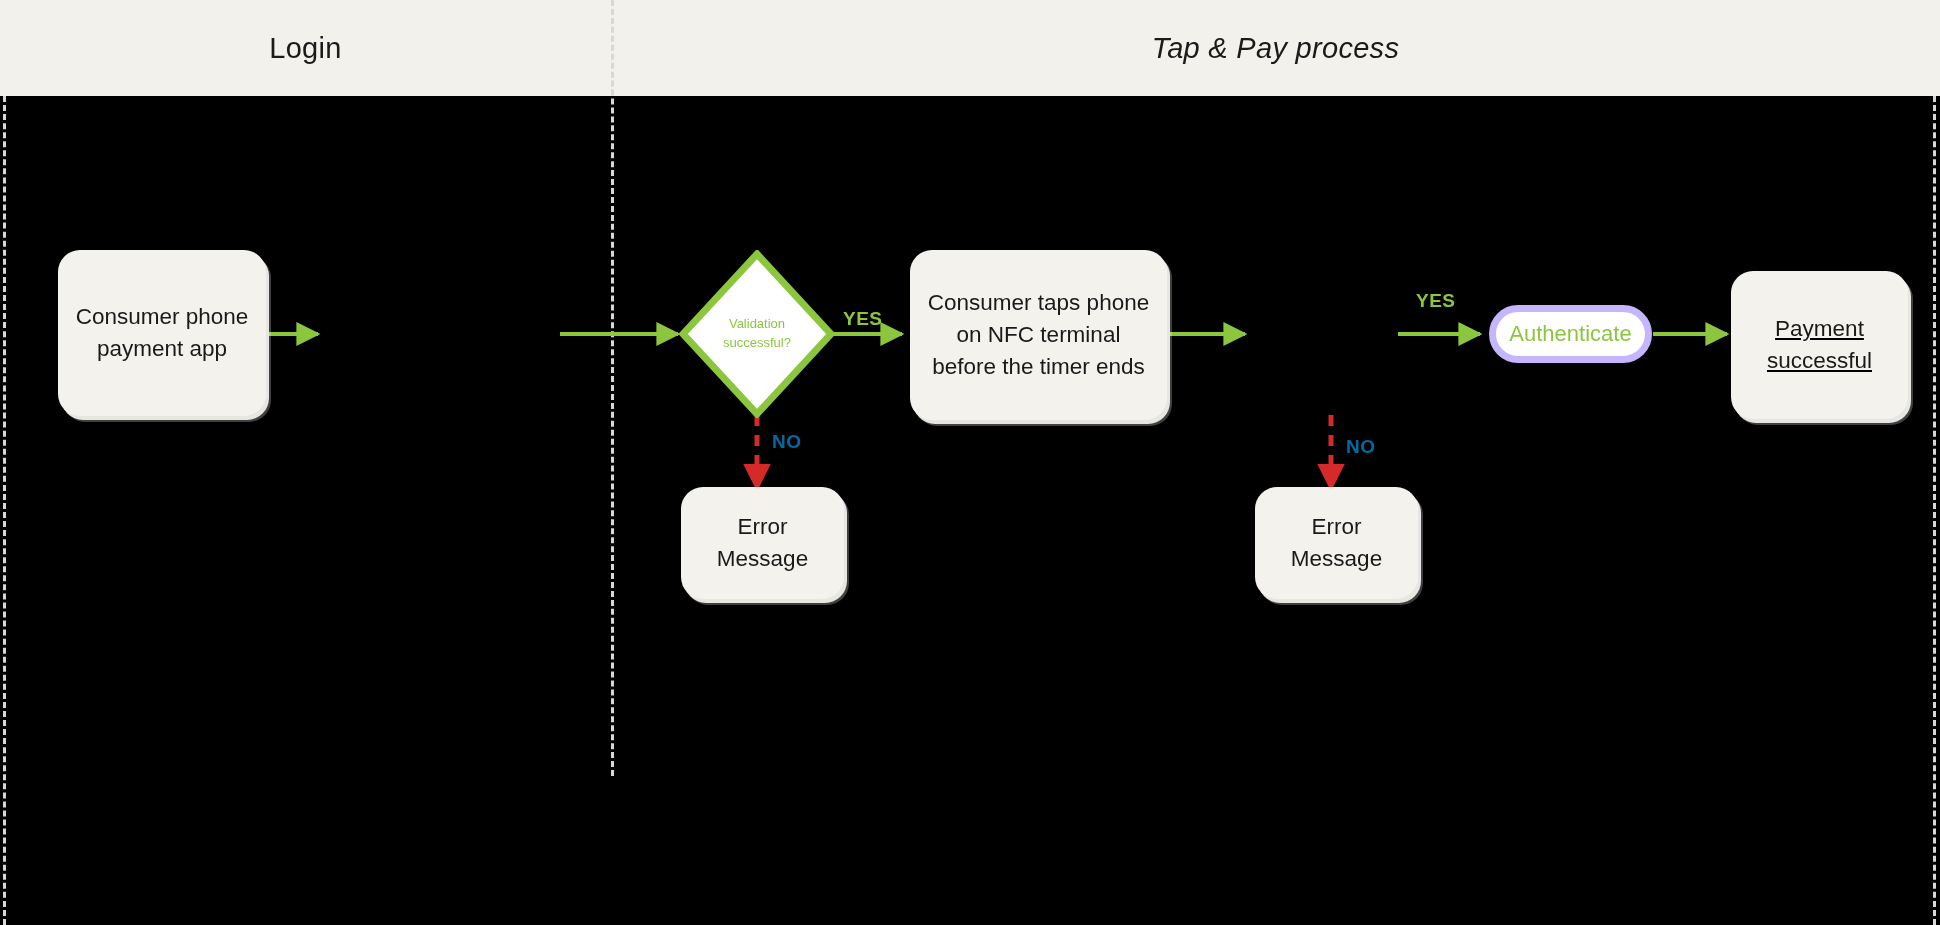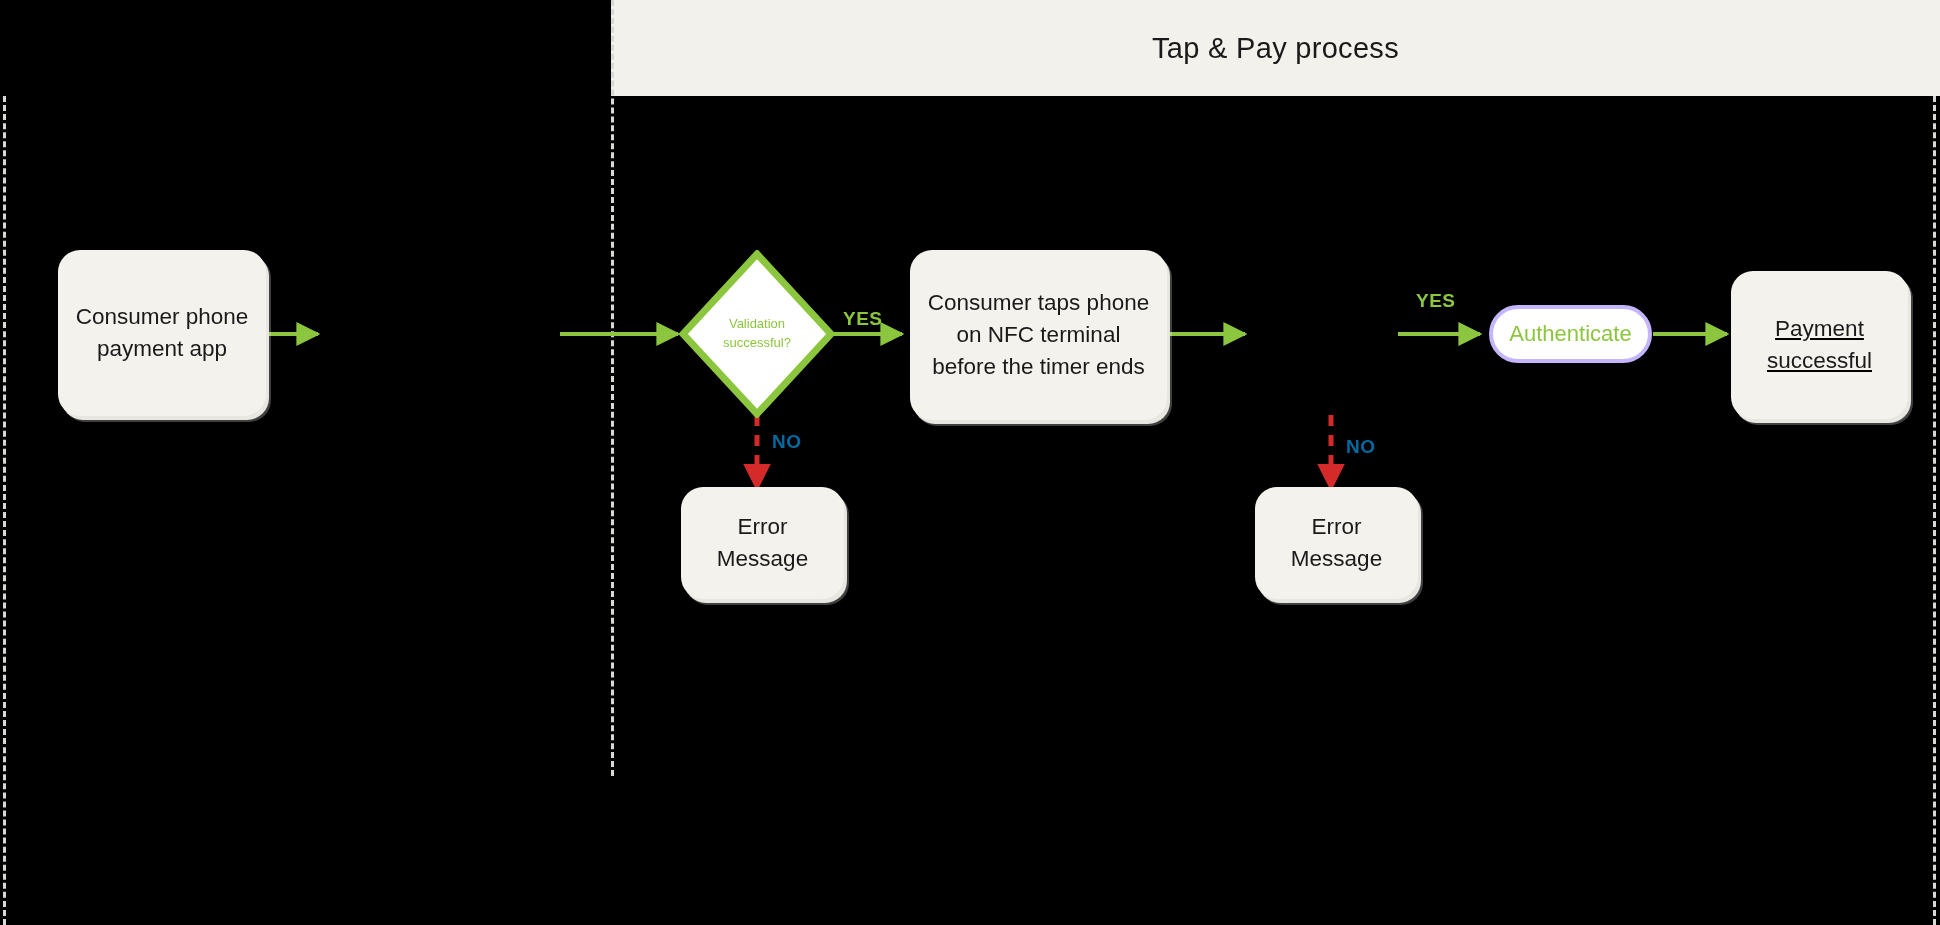--- a/index.html
+++ b/index.html
@@ -30,21 +30,21 @@
     align-items: center;
     justify-content: center;
   }
   .lane-header-title {
     font-size: 29px;
     color: #1A1A1A;
     letter-spacing: 0.3px;
     font-weight: 400;
   }
   #lane-header-left  { left: 0;    width: 611px; }
-  #lane-header-right { left: 611px; width: 1329px; }
+  #lane-header-right { left: 611px; width: 1329px; font-style: italic; }
 
   
   .lane-divider {
     position: absolute;
     width: 0;
     border-left: 3px dashed #D8D8D4;
   }
   #divider-center { left: 611px;  top: 0;  height: 776px; }
   #divider-left   { left: 3px;    top: 96px; height: 829px; }
   #divider-right  { left: 1933px; top: 96px; height: 829px; }
@@ -89,21 +89,21 @@
     line-height: 1.45;
     color: #8CC63F;
     white-space: pre-line;
     font-weight: 400;
   }
 
   
   .pill-node {
     position: absolute;
     background: #FFFFFF;
-    border: 4px solid #c4b5fd;
+    border: 7px solid #c4b5fd;
     border-radius: 999px;
     display: flex;
     align-items: center;
     justify-content: center;
     box-sizing: border-box;
     text-align: right;
   }
   .pill-label {
     font-size: 22px;
     color: #8CC63F;
@@ -124,20 +124,23 @@
     letter-spacing: 0.5px;
   }
   .edge-label.yes { color: #8CC63F; }
   .edge-label.no  { color: #0369a1; }
 </style>
 </head>
 <body>
 
 <div id="canvas">
 
+  <div class="lane-header" id="lane-header-left">
+    <div class="lane-header-title">Login</div>
+  </div>
   <div class="lane-header" id="lane-header-right">
     <div class="lane-header-title">Tap &amp; Pay process</div>
   </div>
 
   <div class="lane-divider" id="divider-left"></div>
   <div class="lane-divider" id="divider-center"></div>
   <div class="lane-divider" id="divider-right"></div>
 
   <svg class="connector" width="1940" height="925" viewBox="0 0 1940 925" style="left:0;top:0;">
     <defs>

